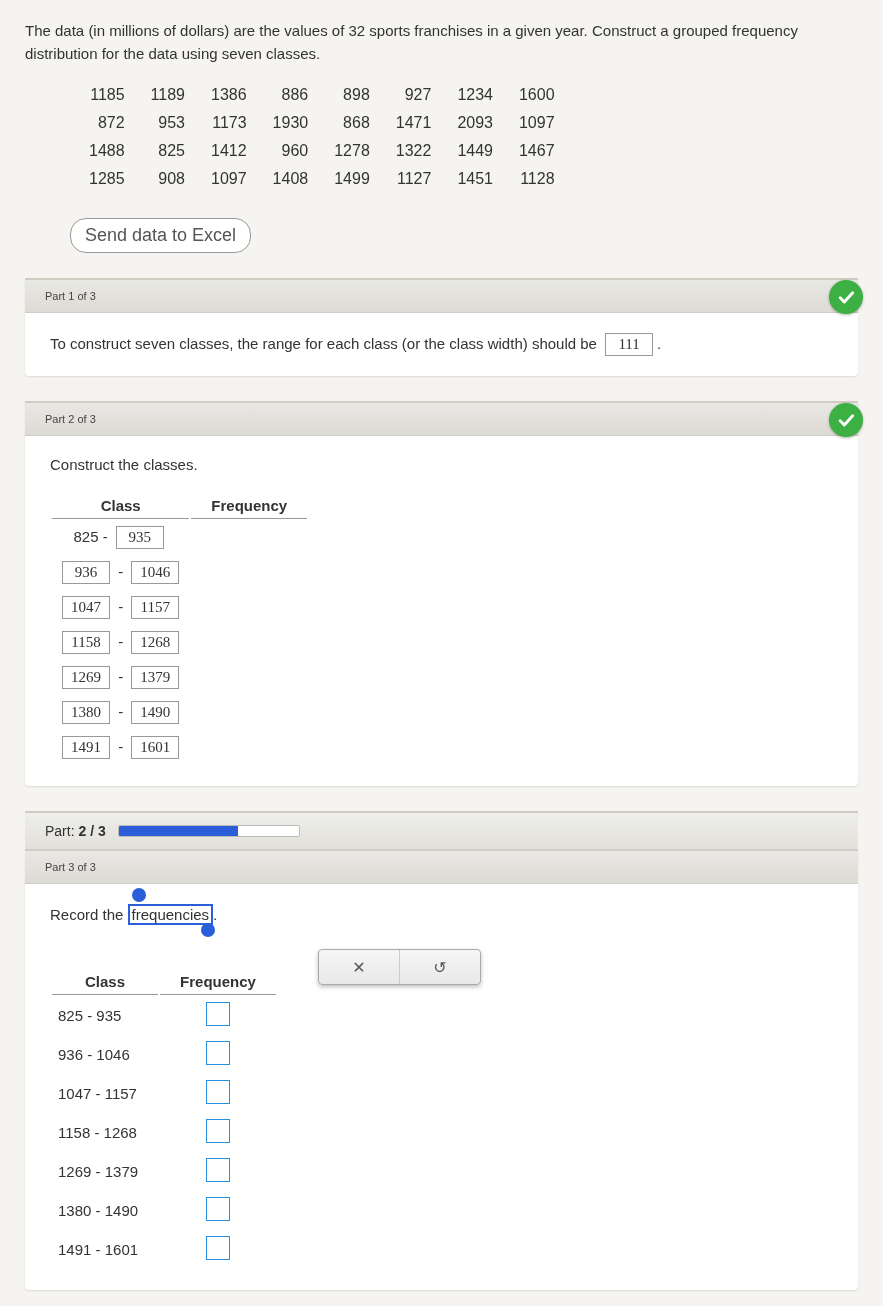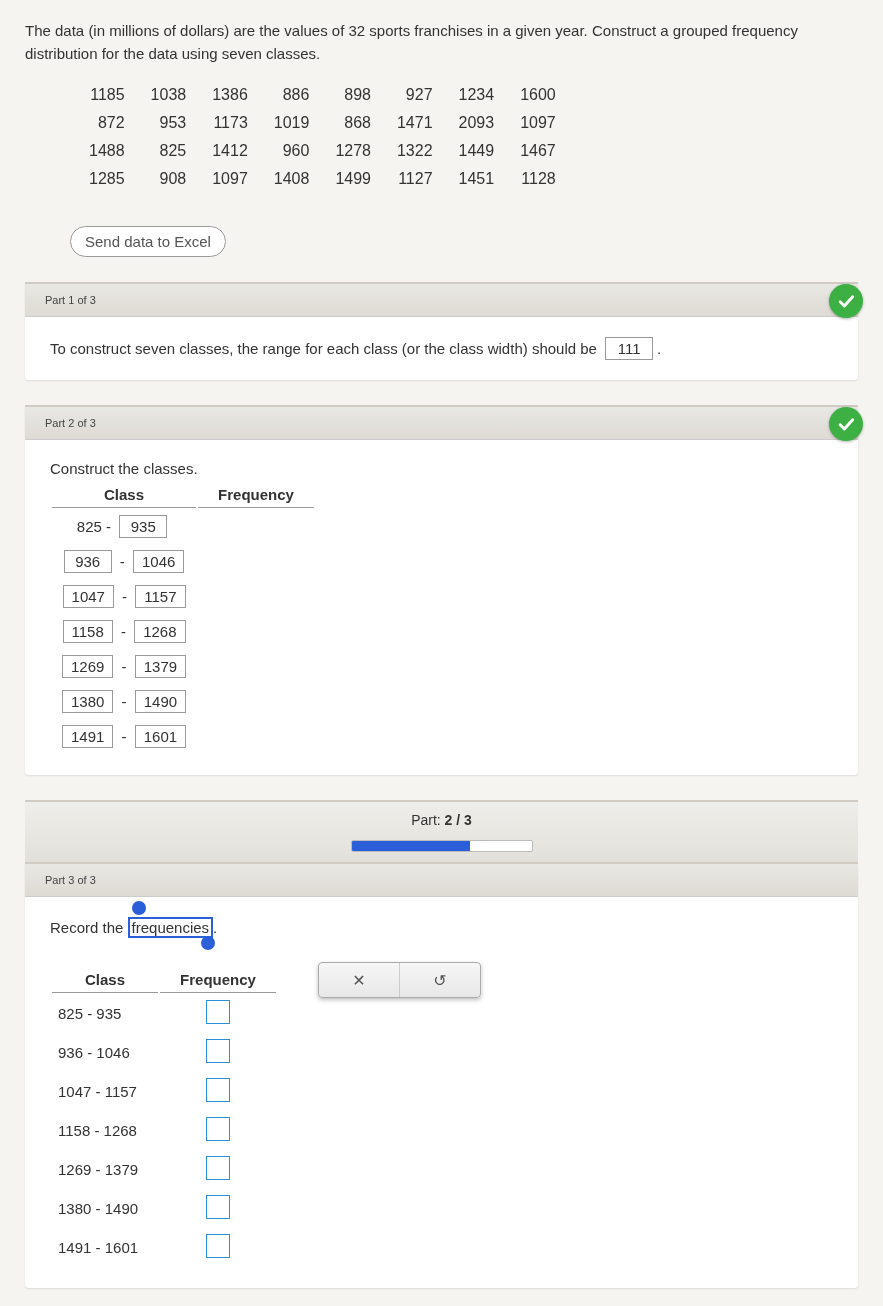--- a/index.html
+++ b/index.html
@@ -5,54 +5,54 @@
 body {
   margin: 0;
   padding: 0;
   background: #f5f4f0;
   font-family: Arial, sans-serif;
   color: #333;
   width: 883px;
 }
 .container { padding: 20px 25px; }
 .prompt-text { font-size: 15px; line-height: 1.5; margin-bottom: 15px; }
-.data-table { margin-left: 50px; margin-bottom: 32px; }
+.data-table { margin-left: 50px; margin-bottom: 24px; }
 .data-table td { padding: 4px 12px; text-align: right; font-size: 16px; }
 .send-btn {
   display: inline-block; margin-left: 45px; padding: 6px 14px;
-  border: 1px solid #999; border-radius: 16px; font-size: 15px;
+  border: 1px solid #999; border-radius: 16px; font-size: 18px;
   background: #fff; cursor: pointer; color: #555;
 }
 .part-box {
   background: #fff; border-radius: 4px; margin: 25px 0 0 0;
   box-shadow: 0 1px 2px rgba(0,0,0,0.1); position: relative;
 }
 .part-header {
   background: linear-gradient(#e8e8e4,#dedad4);
   border-top: 2px solid #d0ccc4; border-bottom: 1px solid #ccc;
   padding: 10px 20px; font-size: 11px; color: #444;
 }
 .part-body { padding: 20px 25px; font-size: 15px; }
 .check-badge {
   position: absolute; right: -5px; top: 2px; width: 34px; height: 34px;
   border-radius: 50%; background: #3cb043; display: flex;
   align-items: center; justify-content: center; color: #fff;
   font-size: 20px; box-shadow: 0 1px 3px rgba(0,0,0,0.3);
 }
 .answer-box {
   display: inline-block; border: 1px solid #999; padding: 2px 8px;
-  min-width: 30px; text-align: center; background: #fff; margin: 0 4px;
-}
-.class-tbl { margin-top: 3px; }
+  min-width: 30px; text-align: center; background: #fff; margin: 0 4px; font-family: Liberation Serif, serif;
+}
+.class-tbl { margin-top: 18px; }
 .class-tbl th { padding: 4px 20px; font-size: 15px; border-bottom: 1px solid #999; }
 .class-tbl td { padding: 5px 6px; text-align: center; font-size: 15px; }
 .progress-row {
   background: linear-gradient(#eeeeea,#e2e0da);
   border-top: 2px solid #d0ccc4; padding: 10px 20px; margin-top: 25px;
-  font-size: 14px; display: flex; align-items: center; gap: 12px; flex-direction: column;
+  font-size: 14px; display: flex; align-items: center; gap: 12px;
 }
 .progress-bar {
   width: 180px; height: 10px; background: #fff; border-radius: 2px;
   border: 1px solid #bbb; overflow: hidden; position: relative;
 }
 .progress-fill { height: 100%; background: #2b5fd9; width: 66%; }
 .highlight-word {
   position: relative; display: inline-block;
   border: 2px solid #2b5fd9; padding: 0 2px;
 }
@@ -80,33 +80,33 @@
 </head>
 <body>
 
 <div class="container">
   <div class="prompt-text">The data (in millions of dollars) are the values of 32 sports franchises in a given year. Construct a grouped frequency distribution for the data using seven classes.</div>
 
   <table class="data-table">
     <tbody id="data-tbody">
         <tr>
           <td>1185</td>
-          <td>1038</td>
+          <td>1189</td>
           <td>1386</td>
           <td>886</td>
           <td>898</td>
           <td>927</td>
           <td>1234</td>
           <td>1600</td>
         </tr>
         <tr>
           <td>872</td>
           <td>953</td>
           <td>1173</td>
-          <td>1019</td>
+          <td>1930</td>
           <td>868</td>
           <td>1471</td>
           <td>2093</td>
           <td>1097</td>
         </tr>
         <tr>
           <td>1488</td>
           <td>825</td>
           <td>1412</td>
           <td>960</td>

